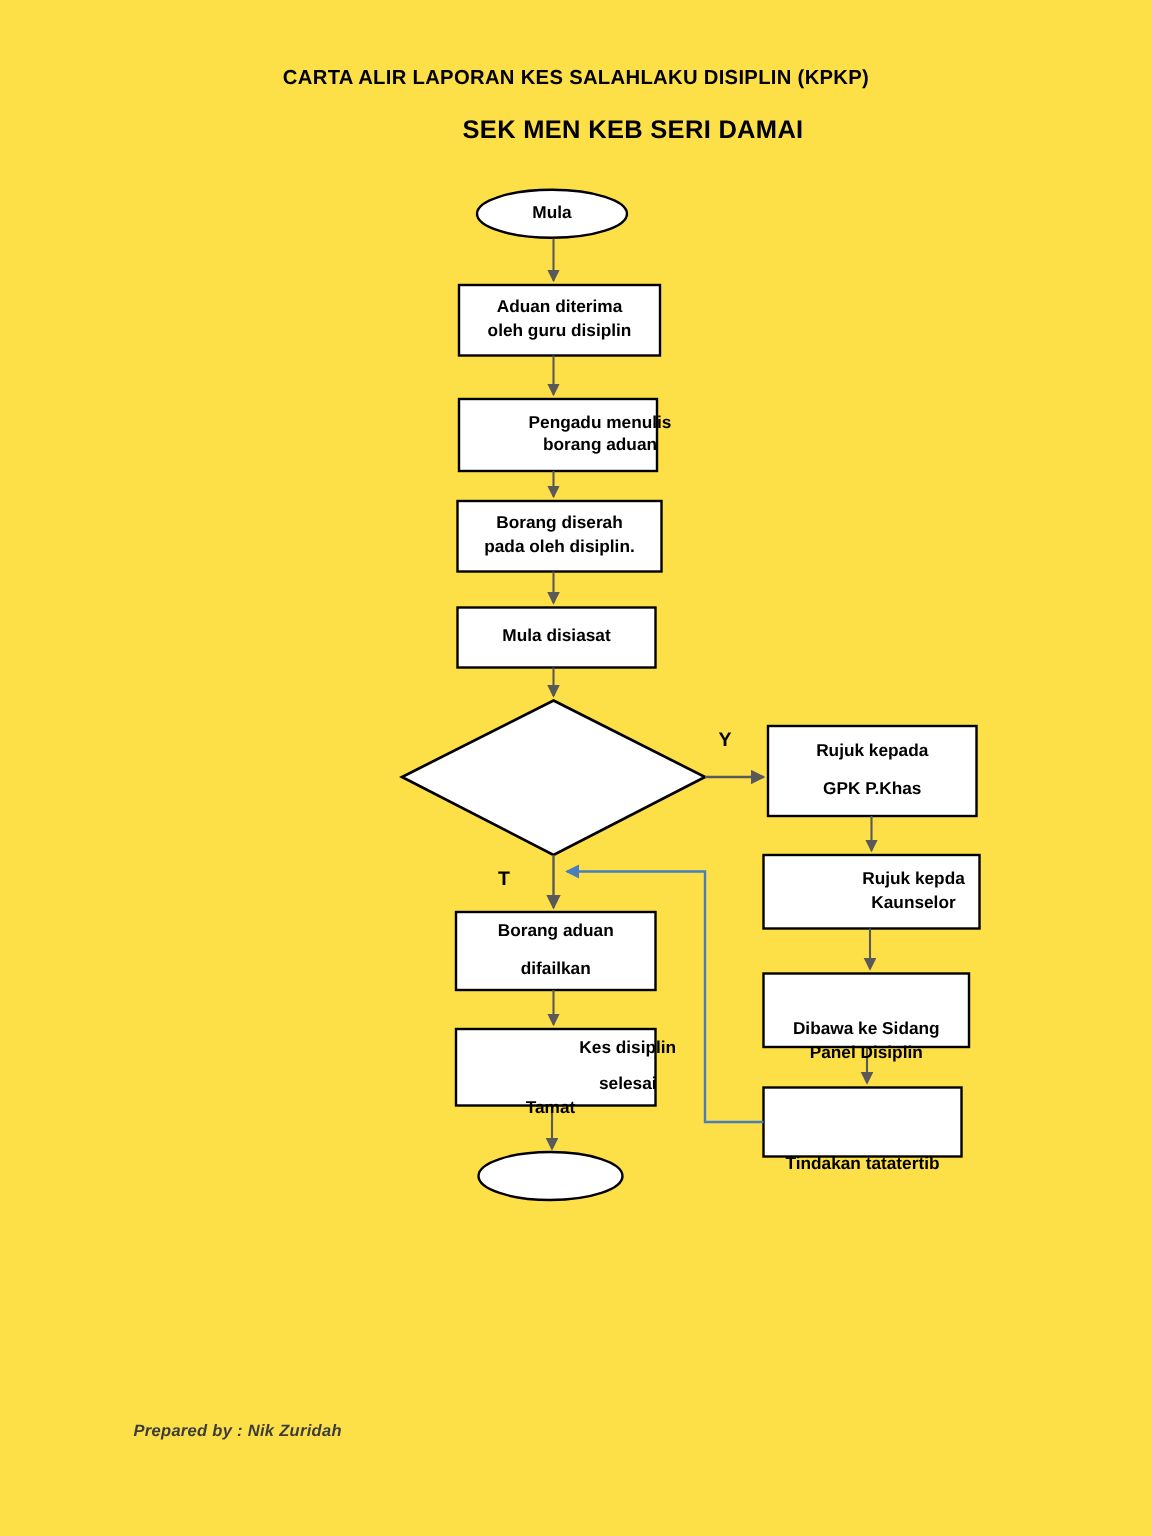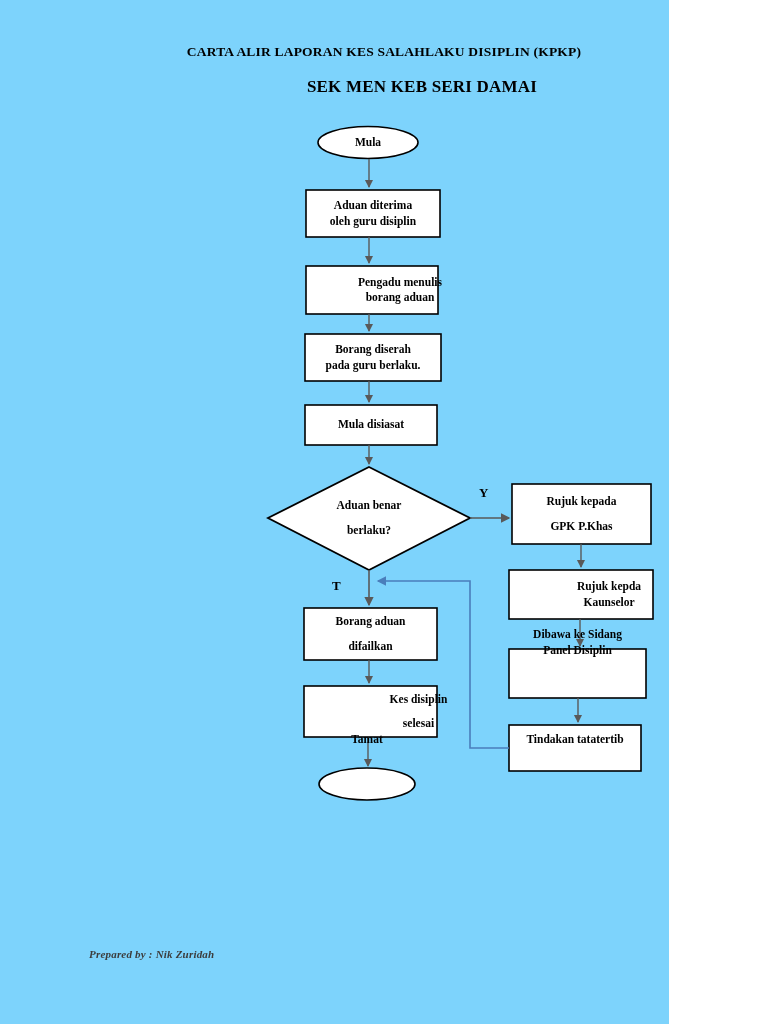--- a/index.html
+++ b/index.html
@@ -11,24 +11,23 @@
   body {
     width: 768px;
     height: 1024px;
     position: relative;
     font-family: "Liberation Sans", sans-serif;
     overflow: hidden;
   }
   #page {
     position: absolute;
     left: 0; top: 0;
-    width: 669px;
+    width: 768px;
     height: 1024px;
-    background: #7dd3fc;
-    font-family: Liberation Serif, serif;
+    background: #fde047;
   }
 
   
   .title-line {
     position: absolute;
     left: 0;
     width: 768px;
     text-align: center;
     font-weight: bold;
     color: #000000;
@@ -68,21 +67,21 @@
     text-align: center;
     color: #000000;
     font-weight: bold;
     font-size: 11.5px;
     line-height: 1.0;
     pointer-events: none;
   }
   .node-text .ln { display: block; }
   .node-text.sp .ln + .ln { margin-top: 13px; }
   .node-text.tight .ln + .ln { margin-top: 4px; }
-  .node-text.top { justify-content: flex-start; padding-top: 9px; box-sizing: border-box; }
+  .node-text.top { justify-content: center; padding-top: 9px; box-sizing: border-box; margin-top: 24px; }
 
   .branch-label {
     position: absolute;
     font-weight: bold;
     font-size: 13px;
     color: #000000;
   }
 </style>
 </head>
 <body>
@@ -164,43 +163,39 @@
     <span class="ln">oleh guru disiplin</span>
   </div>
 
   <div class="node-text tight" style="left:306px; top:266px; width:132px; height:48px;padding-left:28px;">
     <span class="ln">Pengadu menulis</span>
     <span class="ln">borang aduan</span>
   </div>
 
   <div class="node-text tight" style="left:305px; top:334px; width:136px; height:47px;text-align:right;">
     <span class="ln">Borang diserah</span>
-    <span class="ln">pada guru berlaku.</span>
+    <span class="ln">pada oleh disiplin.</span>
   </div>
 
   <div class="node-text" style="left:305px; top:405px; width:132px; height:40px;">
     <span class="ln">Mula disiasat</span>
   </div>
 
-  <div class="node-text sp" style="left:289px; top:482px; width:160px; height:72px;">
-    <span class="ln">Aduan benar</span>
-    <span class="ln">berlaku?</span>
-  </div>
 
   <div class="node-text sp" style="left:512px; top:484px; width:139px; height:60px;">
     <span class="ln">Rujuk  kepada</span>
     <span class="ln">GPK P.Khas</span>
   </div>
 
   <div class="node-text tight" style="left:509px; top:570px; width:144px; height:49px;padding-left:28px;">
     <span class="ln">Rujuk kepda</span>
     <span class="ln">Kaunselor</span>
   </div>
 
-  <div class="node-text tight" style="left:509px; top:618px; width:137px; height:49px;">
+  <div class="node-text tight" style="left:509px; top:670px; width:137px; height:49px;">
     <span class="ln">Dibawa ke Sidang</span>
     <span class="ln">Panel Disiplin</span>
   </div>
 
   <div class="node-text top" style="left:509px; top:725px; width:132px; height:46px;">
     <span class="ln">Tindakan tatatertib</span>
   </div>
 
   <div class="node-text sp" style="left:304px; top:608px; width:133px; height:52px;">
     <span class="ln">Borang aduan</span>

